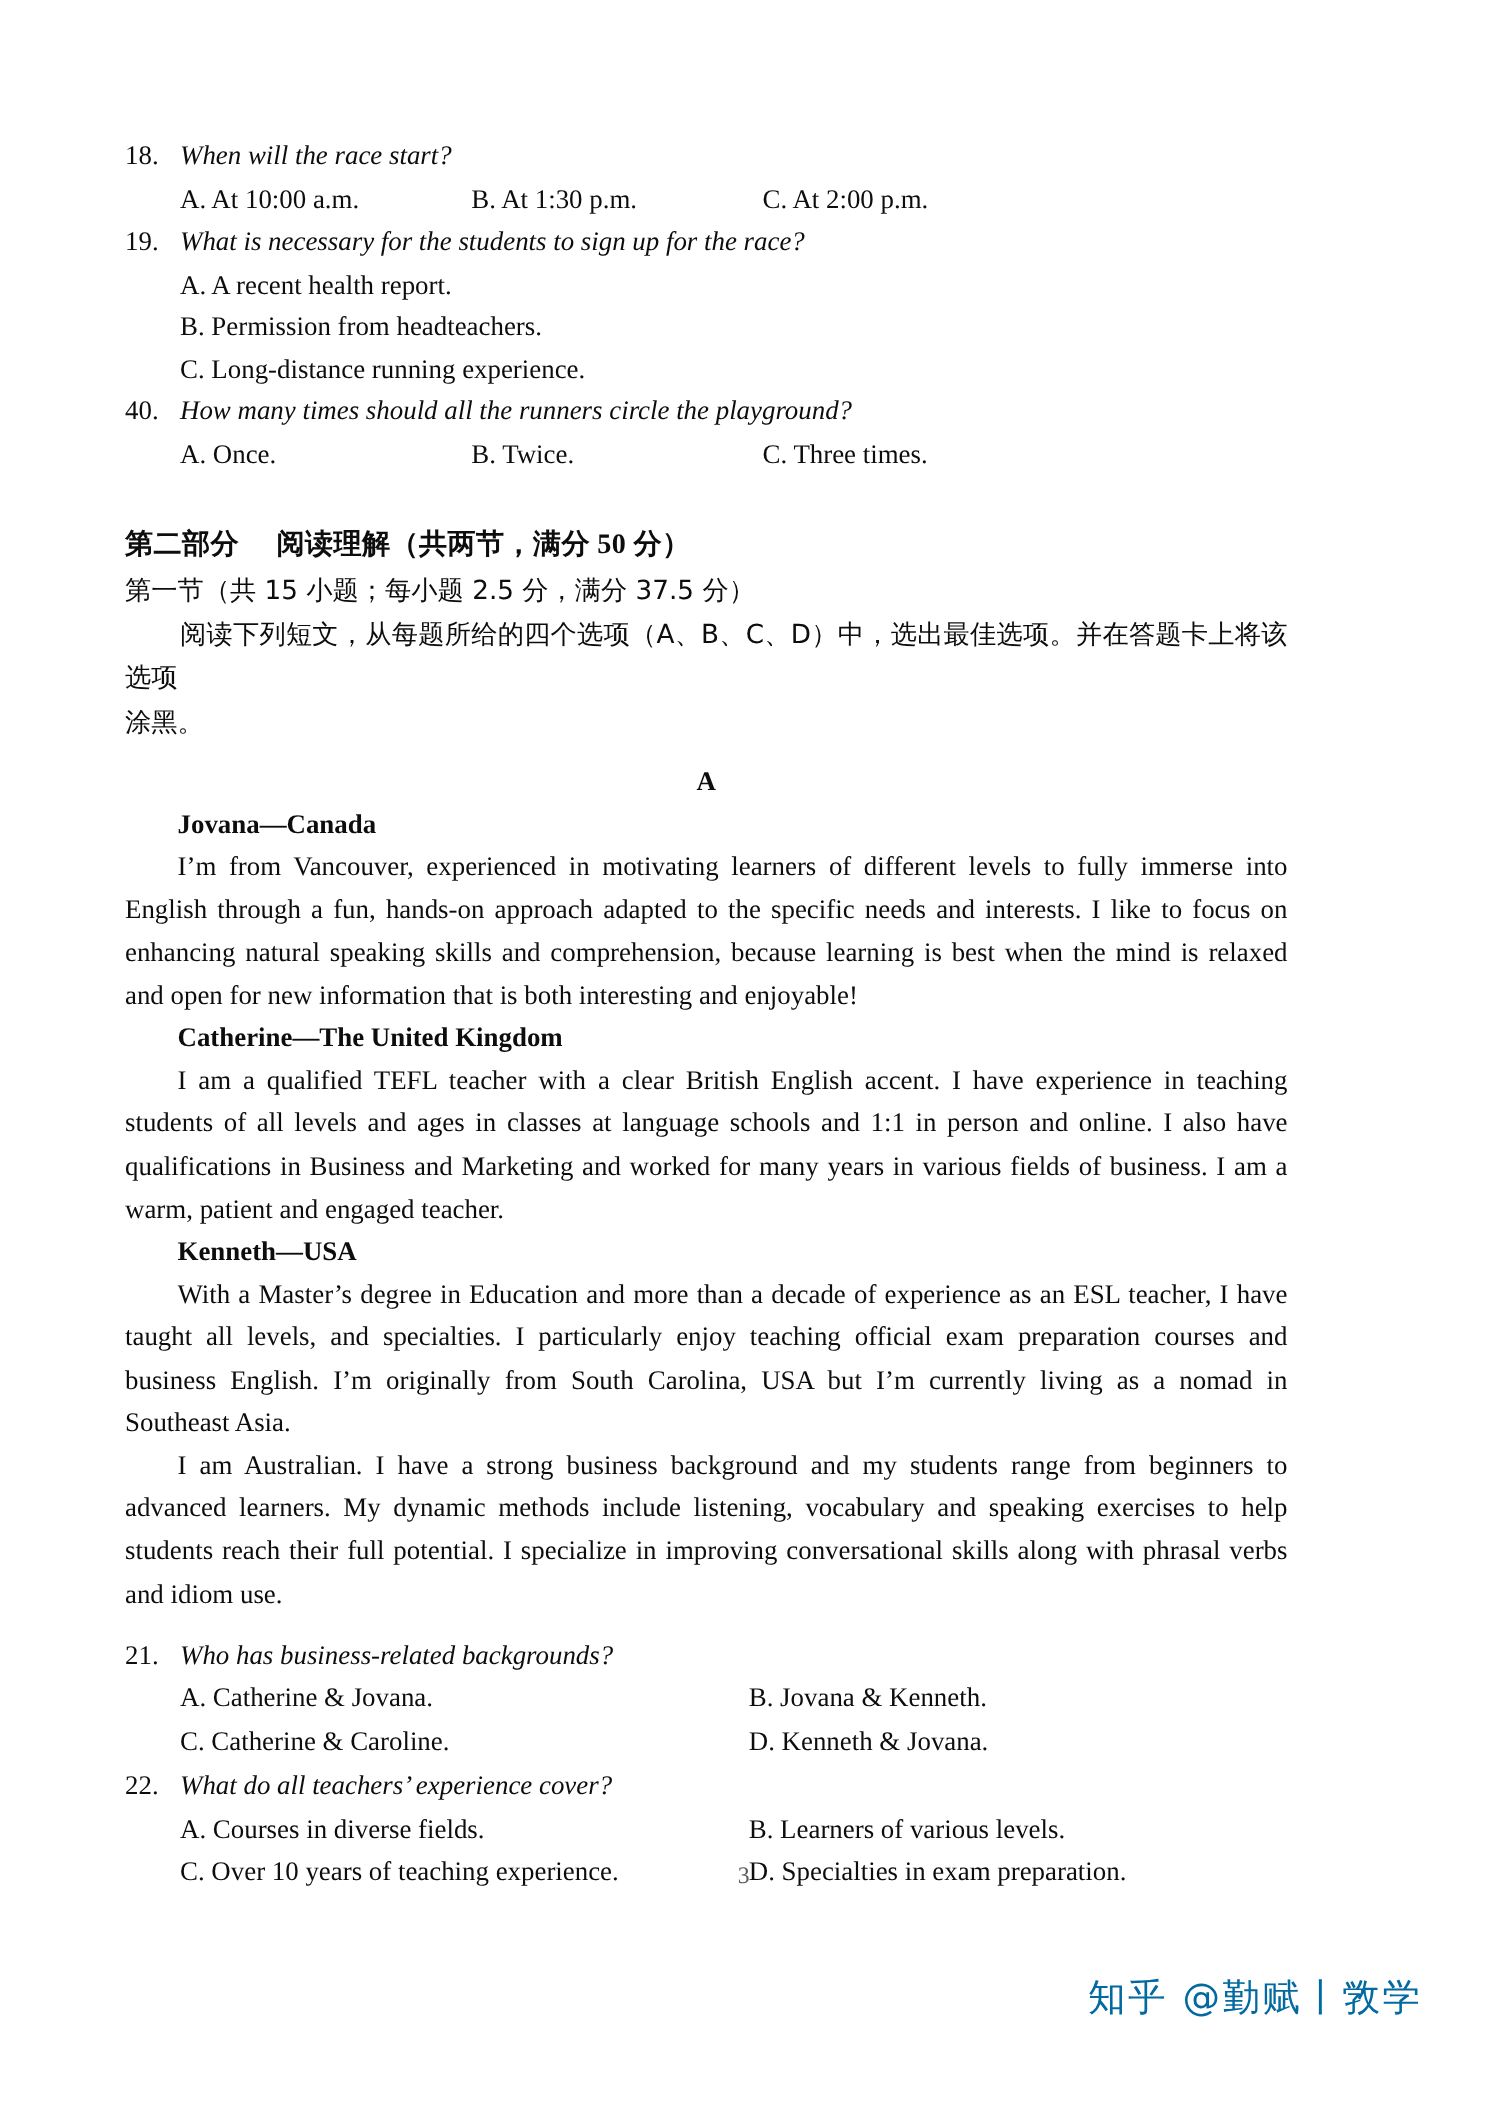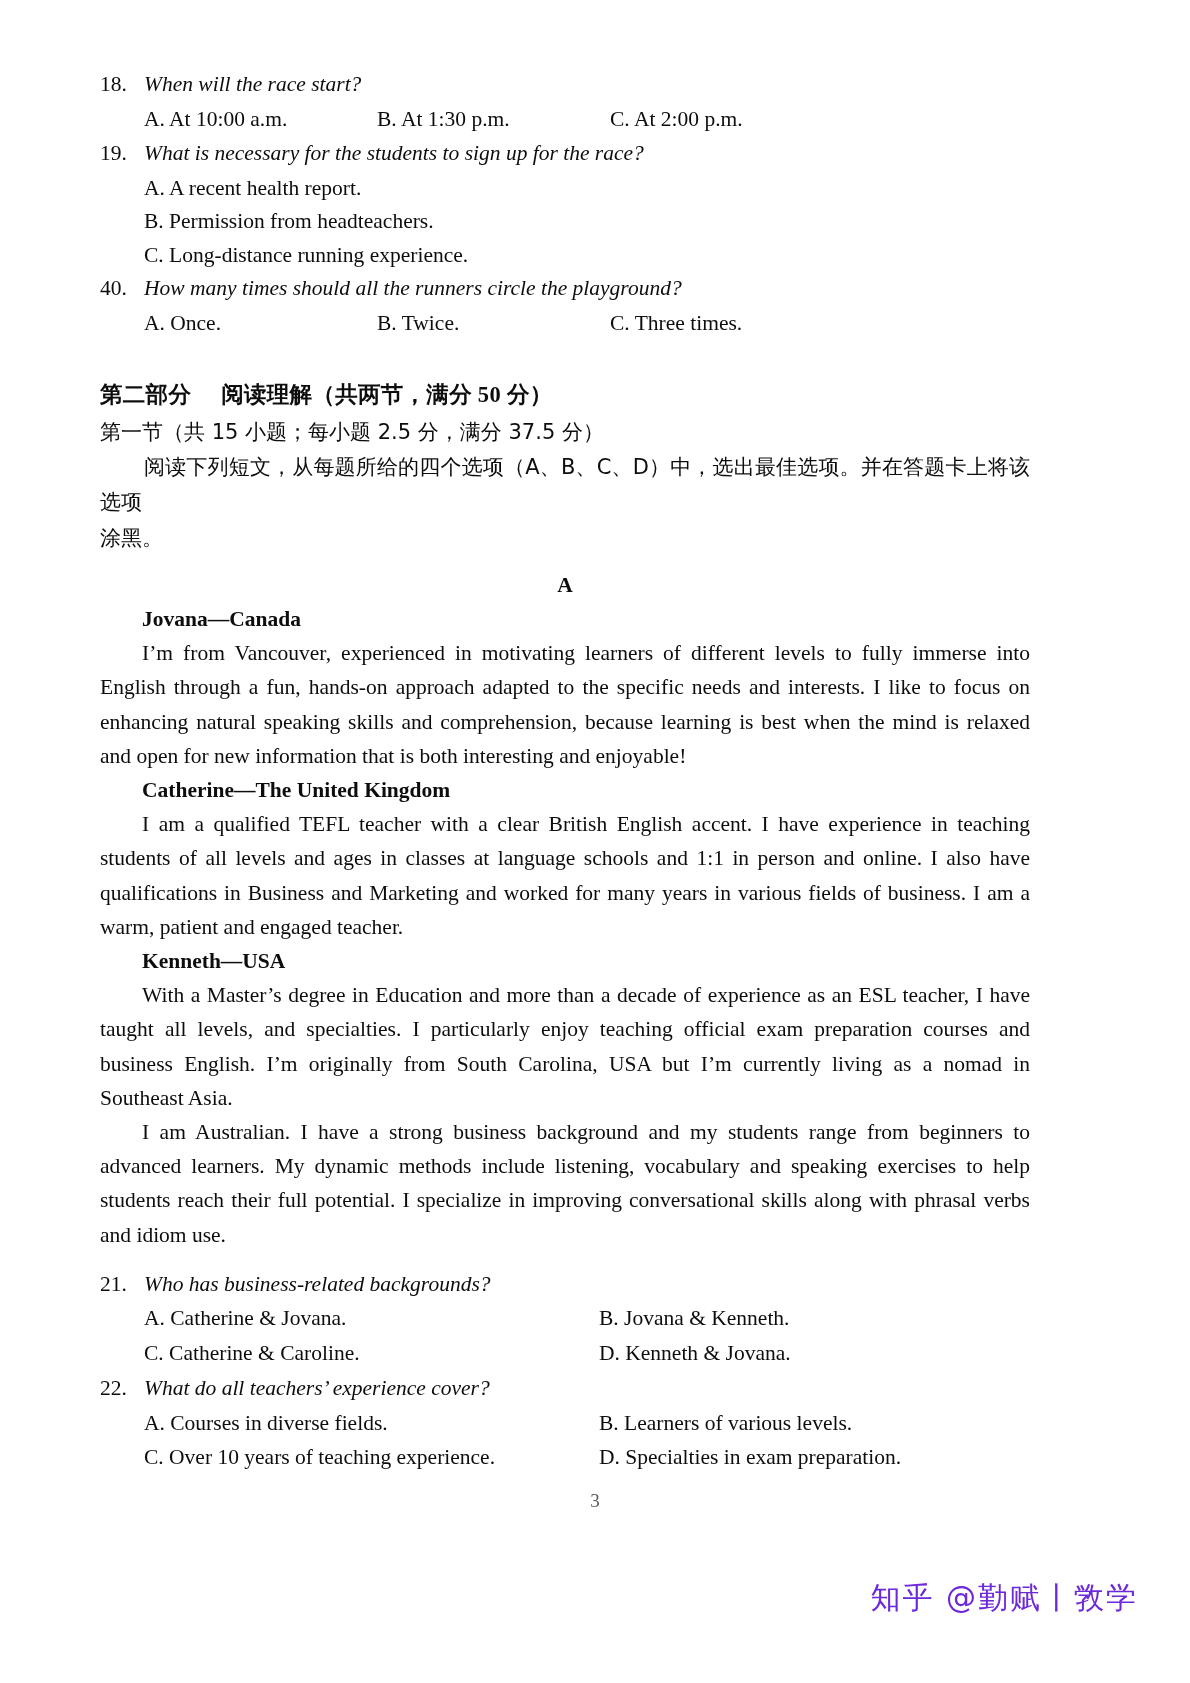--- a/index.html
+++ b/index.html
@@ -10,21 +10,21 @@
     background: #ffffff;
     font-family: "Liberation Serif", "DejaVu Serif", serif;
     color: #0d0d0d;
     position: relative;
     overflow: hidden;
   }
   .page {
     position: relative;
     width: 1190px;
     height: 1392px;
-    padding: 68px 160px 0 100px;
+    padding: 108px 160px 0 100px;
   }
   .content { width: 930px; position: relative; }
 
   
   .q-row {
     display: flex;
     align-items: baseline;
     font-size: 21.5px;
     line-height: 33.5px;
     margin-bottom: 1px;
@@ -108,21 +108,21 @@
     text-align: center;
     font-size: 19px;
     color: #5a5a5a;
   }
   .watermark {
     position: absolute;
     right: 52px;
     top: 1578px;
     font-family: "DejaVu Sans", "Liberation Sans", sans-serif;
     font-size: 30px;
-    color: #6d28d9;
+    color: #0369a1;
     letter-spacing: 2px;
     white-space: nowrap;
   }
 </style>
 </head>
 <body>
 
 <div class="page">
   <div class="content">
 

